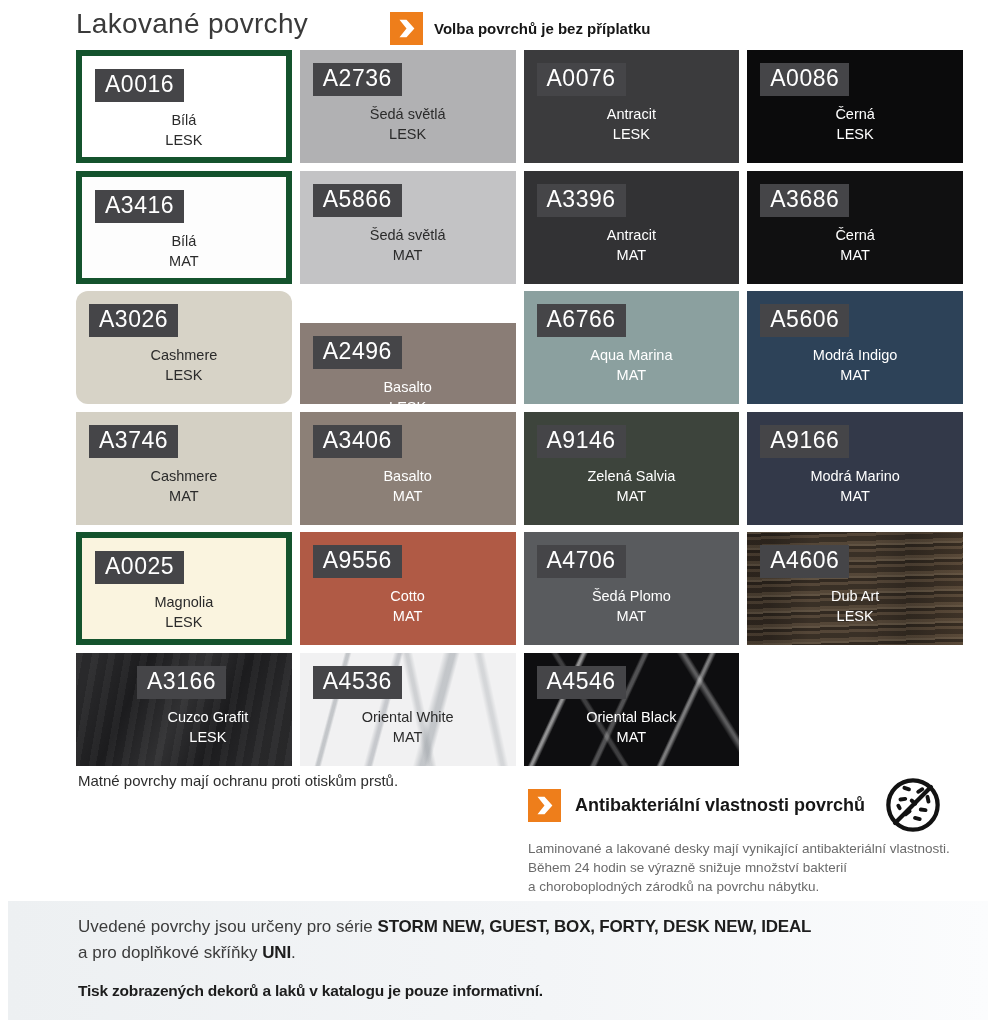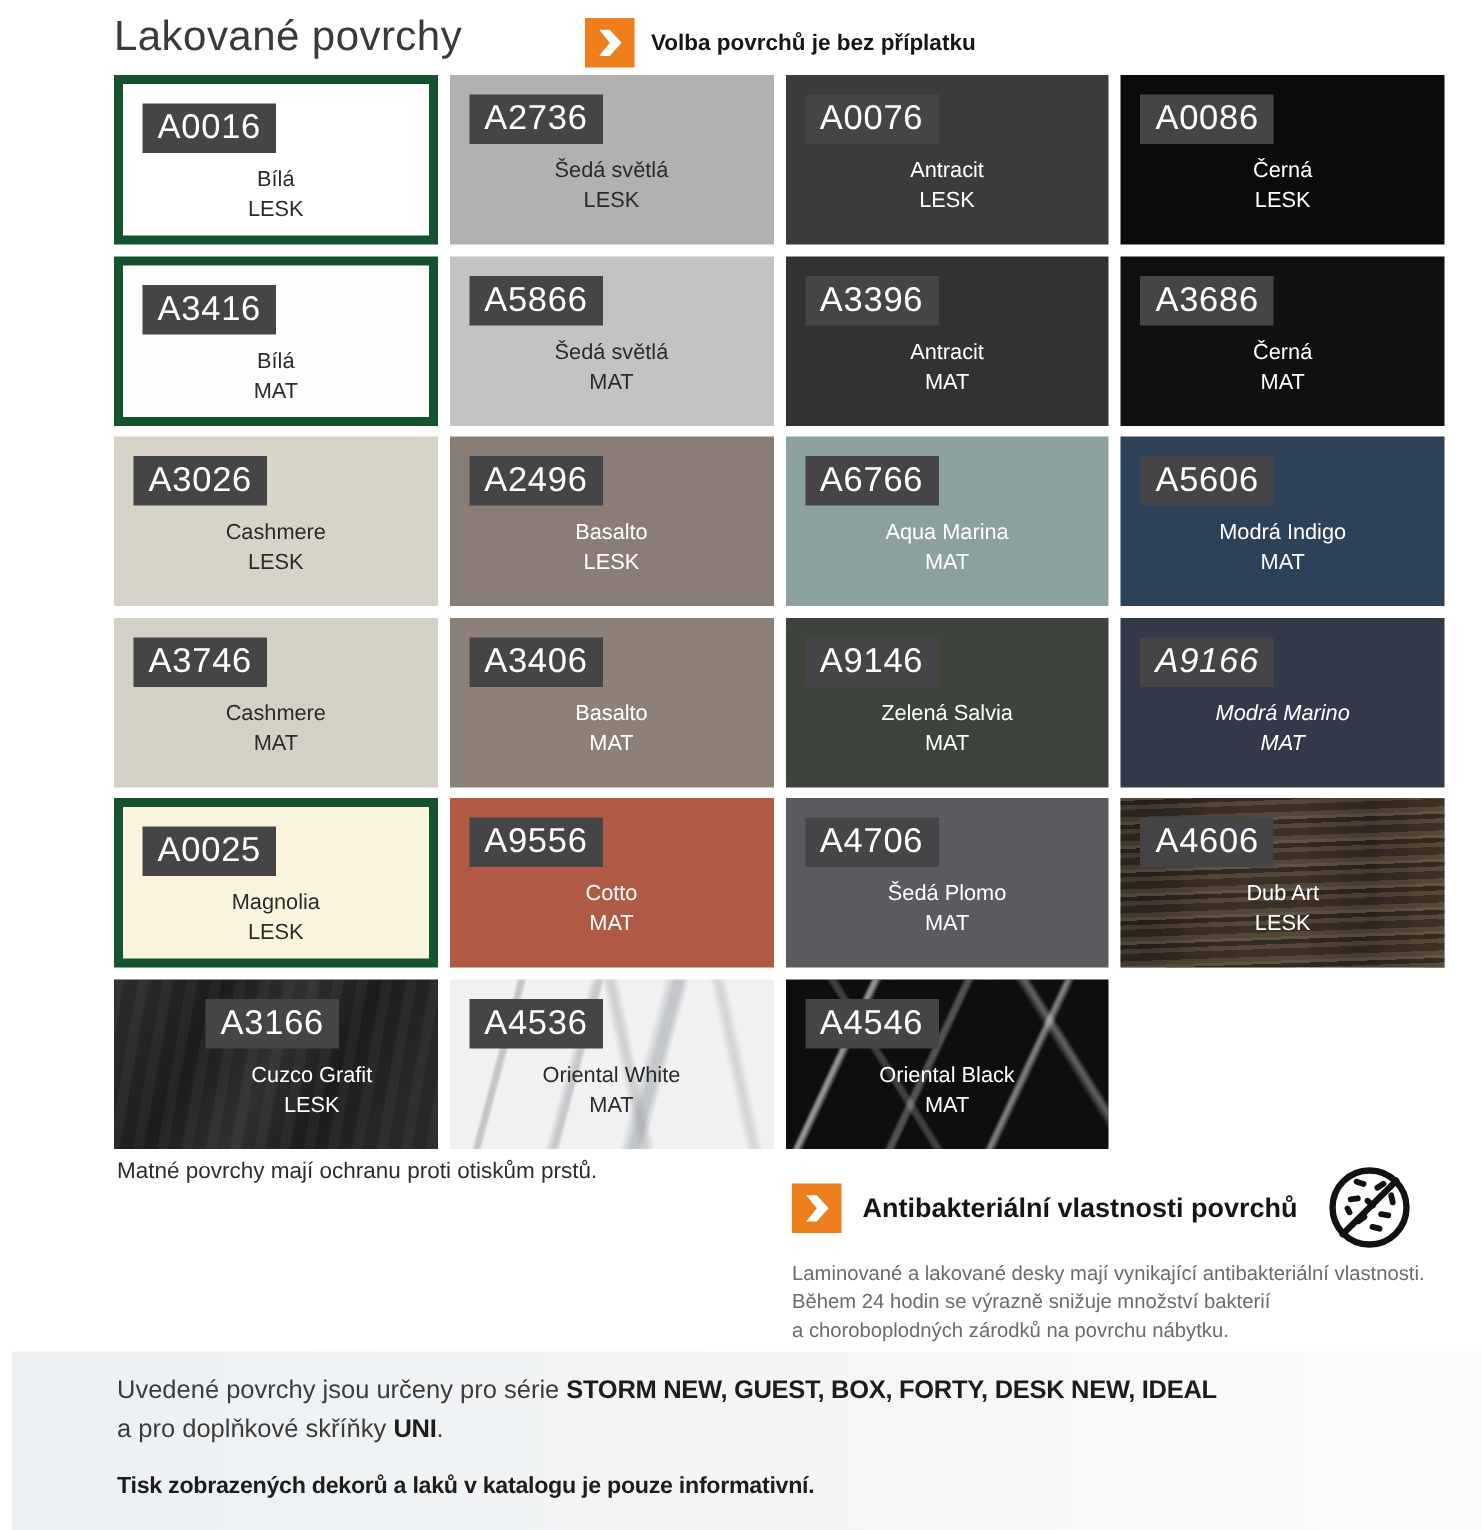--- a/index.html
+++ b/index.html
@@ -74,28 +74,28 @@
 
   <div class="grid">
       <div class="swatch bordered" style="background: rgb(255, 255, 255); color: rgb(43, 43, 43);"><span class="badge">A0016</span><div class="s-name">Bílá</div><div class="s-finish">LESK</div></div>
       <div class="swatch" style="background: rgb(177, 177, 179); color: rgb(43, 43, 43);"><span class="badge">A2736</span><div class="s-name">Šedá světlá</div><div class="s-finish">LESK</div></div>
       <div class="swatch" style="background: rgb(59, 59, 61); color: rgb(255, 255, 255);"><span class="badge">A0076</span><div class="s-name">Antracit</div><div class="s-finish">LESK</div></div>
       <div class="swatch" style="background: rgb(11, 11, 12); color: rgb(255, 255, 255);"><span class="badge">A0086</span><div class="s-name">Černá</div><div class="s-finish">LESK</div></div>
       <div class="swatch bordered" style="background: rgb(253, 253, 253); color: rgb(43, 43, 43);"><span class="badge">A3416</span><div class="s-name">Bílá</div><div class="s-finish">MAT</div></div>
       <div class="swatch" style="background: rgb(195, 195, 197); color: rgb(43, 43, 43);"><span class="badge">A5866</span><div class="s-name">Šedá světlá</div><div class="s-finish">MAT</div></div>
       <div class="swatch" style="background: rgb(50, 50, 52); color: rgb(255, 255, 255);"><span class="badge">A3396</span><div class="s-name">Antracit</div><div class="s-finish">MAT</div></div>
       <div class="swatch" style="background: rgb(16, 16, 17); color: rgb(255, 255, 255);"><span class="badge">A3686</span><div class="s-name">Černá</div><div class="s-finish">MAT</div></div>
-      <div class="swatch" style="background: rgb(215, 211, 199); color: rgb(43, 43, 43);"><span class="badge">A3026</span><div class="s-name">Cashmere</div><div class="s-finish">LESK</div></div>
-      <div class="swatch" style="background: rgb(138, 125, 118); color: rgb(255, 255, 255);"><span class="badge">A2496</span><div class="s-name">Basalto</div><div class="s-finish">LESK</div></div>
+      <div class="swatch" style="background: rgb(215, 211, 199); color: rgb(43, 43, 43); border-radius: 12px;"><span class="badge">A3026</span><div class="s-name">Cashmere</div><div class="s-finish">LESK</div></div>
+      <div class="swatch" style="background: rgb(138, 125, 118); color: rgb(255, 255, 255); margin-top: 32px;"><span class="badge">A2496</span><div class="s-name">Basalto</div><div class="s-finish">LESK</div></div>
       <div class="swatch" style="background: rgb(139, 160, 159); color: rgb(255, 255, 255);"><span class="badge">A6766</span><div class="s-name">Aqua Marina</div><div class="s-finish">MAT</div></div>
       <div class="swatch" style="background: rgb(45, 66, 88); color: rgb(255, 255, 255);"><span class="badge">A5606</span><div class="s-name">Modrá Indigo</div><div class="s-finish">MAT</div></div>
       <div class="swatch" style="background: rgb(212, 208, 196); color: rgb(43, 43, 43);"><span class="badge">A3746</span><div class="s-name">Cashmere</div><div class="s-finish">MAT</div></div>
       <div class="swatch" style="background: rgb(140, 128, 119); color: rgb(255, 255, 255);"><span class="badge">A3406</span><div class="s-name">Basalto</div><div class="s-finish">MAT</div></div>
       <div class="swatch" style="background: rgb(61, 68, 60); color: rgb(255, 255, 255);"><span class="badge">A9146</span><div class="s-name">Zelená Salvia</div><div class="s-finish">MAT</div></div>
-      <div class="swatch" style="background: rgb(51, 57, 73); color: rgb(255, 255, 255); font-style: italic;"><span class="badge">A9166</span><div class="s-name">Modrá Marino</div><div class="s-finish">MAT</div></div>
+      <div class="swatch" style="background: rgb(51, 57, 73); color: rgb(255, 255, 255);"><span class="badge">A9166</span><div class="s-name">Modrá Marino</div><div class="s-finish">MAT</div></div>
       <div class="swatch bordered" style="background: rgb(250, 244, 223); color: rgb(43, 43, 43);"><span class="badge">A0025</span><div class="s-name">Magnolia</div><div class="s-finish">LESK</div></div>
       <div class="swatch" style="background: rgb(176, 90, 69); color: rgb(255, 255, 255);"><span class="badge">A9556</span><div class="s-name">Cotto</div><div class="s-finish">MAT</div></div>
       <div class="swatch" style="background: rgb(89, 91, 94); color: rgb(255, 255, 255);"><span class="badge">A4706</span><div class="s-name">Šedá Plomo</div><div class="s-finish">MAT</div></div>
       <div class="swatch tx-wood" style="color: rgb(255, 255, 255);"><span class="badge">A4606</span><div class="s-name">Dub Art</div><div class="s-finish">LESK</div></div>
       <div class="swatch tx-graphite" style="color: rgb(255, 255, 255);"><span class="badge">A3166</span><div class="s-name">Cuzco Grafit</div><div class="s-finish">LESK</div></div>
       <div class="swatch tx-marble-white" style="color: rgb(43, 43, 43);"><span class="badge">A4536</span><div class="s-name">Oriental White</div><div class="s-finish">MAT</div></div>
       <div class="swatch tx-marble-black" style="color: rgb(255, 255, 255);"><span class="badge">A4546</span><div class="s-name">Oriental Black</div><div class="s-finish">MAT</div></div>
     </div>
 
   <div class="footnote">Matné povrchy mají ochranu proti otiskům prstů.</div>

